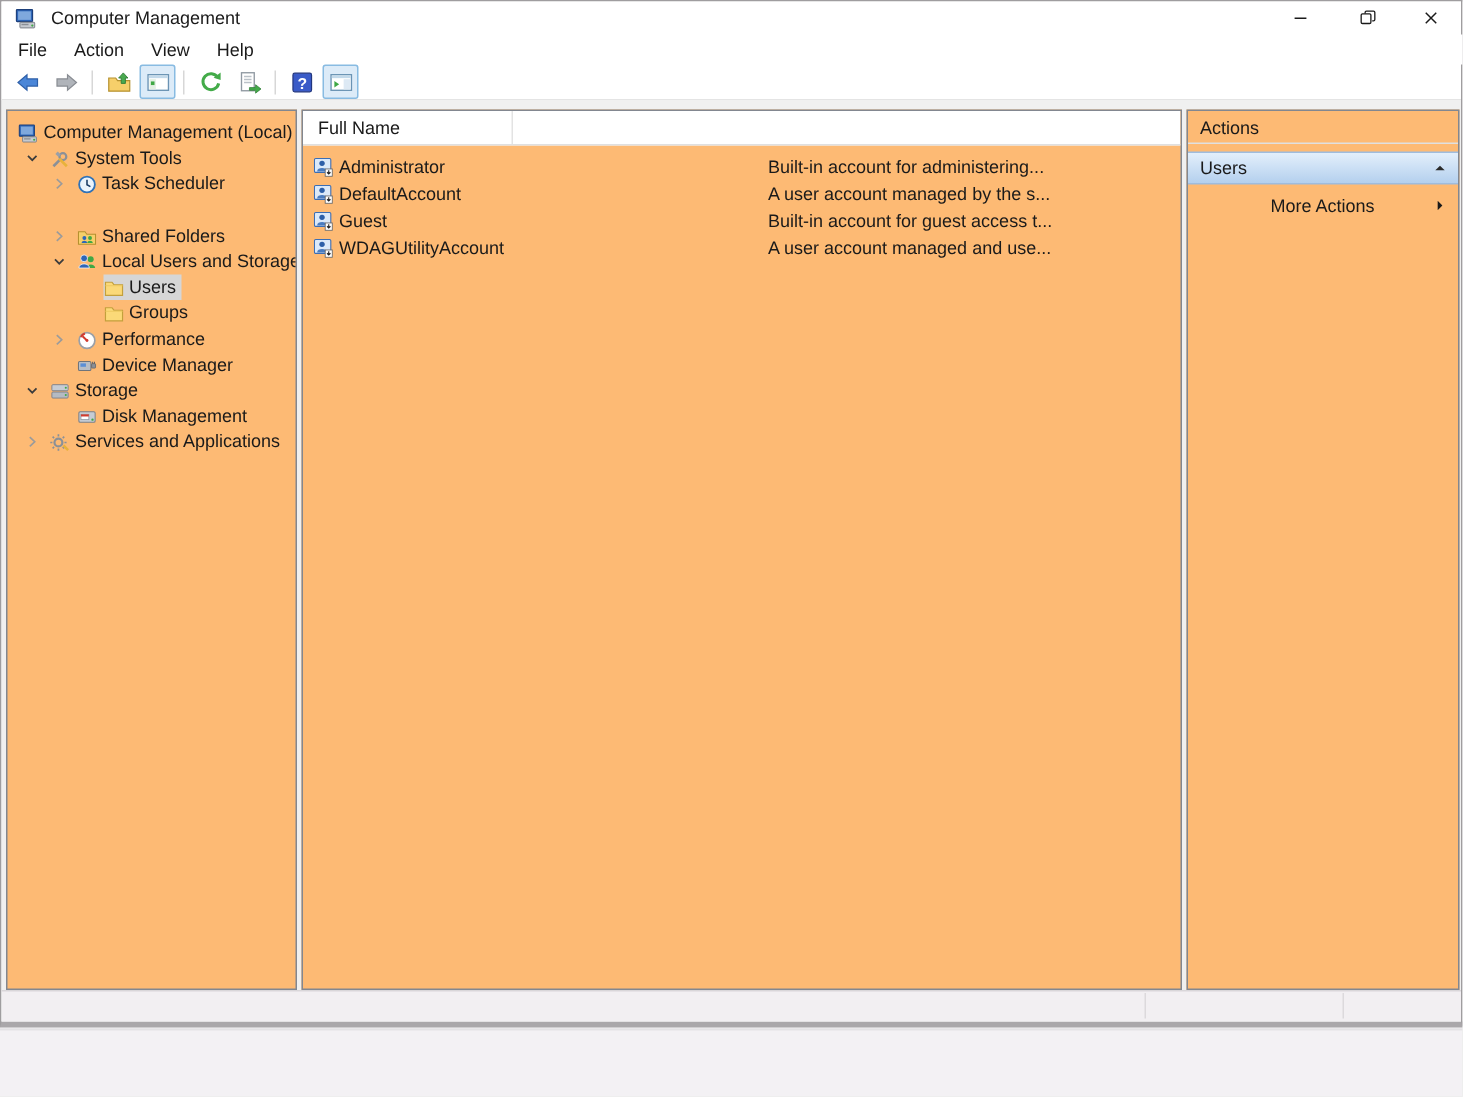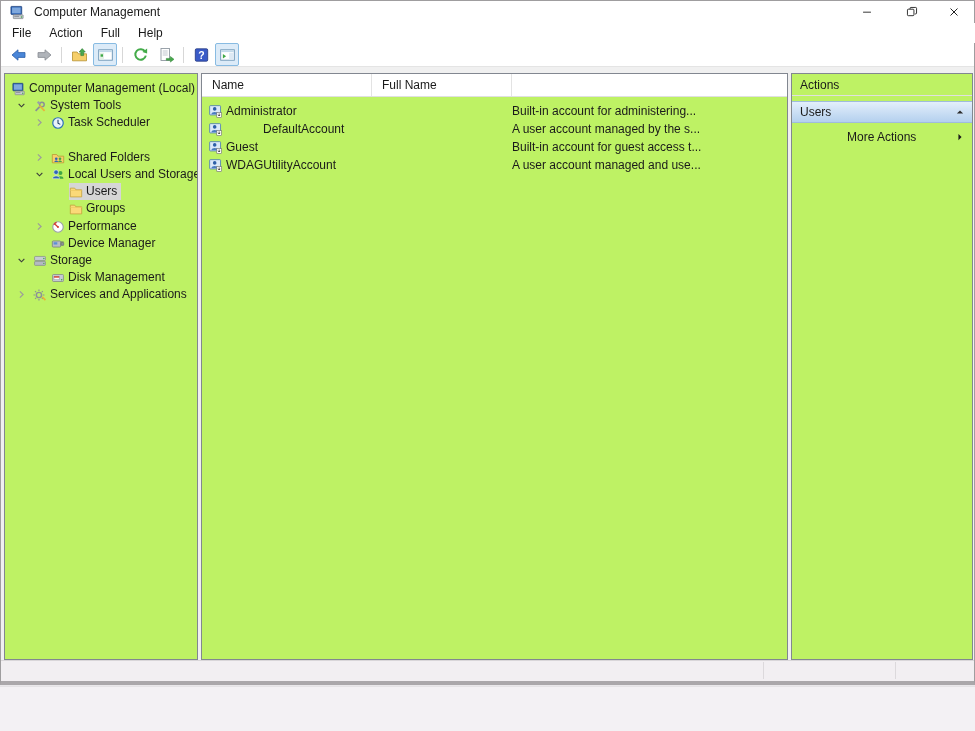--- a/index.html
+++ b/index.html
@@ -22,21 +22,21 @@
   .winbtn{width:30px;height:22px;display:flex;align-items:center;justify-content:center}
   .menubar{left:0;top:22px;width:100%;height:20px;display:flex;align-items:center;padding-left:2px;background:#fff}
   .menu-item{padding:0 9px;line-height:20px}
   .toolbar{left:0;top:42px;width:100%;height:24px;display:flex;align-items:center;padding-left:4px;background:#fff;border-bottom:1px solid #e4e4e4;box-sizing:border-box}
   .tbtn{width:22px;height:21px;display:flex;align-items:center;justify-content:center;margin:0 1px;border:1px solid transparent;border-radius:2px}
   .tbtn.active{background:#dcebf8;border-color:#88bbe2}
   .tsep{width:1px;height:16px;background:#d7d7d7;margin:0 4px}
   .i14{width:14px;height:14px}
   .i17{width:17px;height:16px}
   .content-bg{left:0;top:66px;width:973px;height:593px;background:#f0f0f0}
-  .pane{background:#bef264;border:1px solid #828790;box-sizing:border-box}
+  .pane{background:#fdba74;border:1px solid #828790;box-sizing:border-box}
 
   
   #tree-pane{left:3px;top:72px;width:194px;height:587px;overflow:hidden}
   .trow{position:absolute;left:0;width:100%;height:17px}
   .chev{position:absolute;top:2px;width:13px;height:13px}
   .tnode{position:absolute;top:0;height:17px;display:flex;align-items:center;white-space:nowrap}
   .tnode .i14{margin-right:3px;flex:none}
   .tlabel{padding:0 3px 1px 0}
   .tnode.sel{background:#d6d6d6}
   .tnode.sel .tlabel{padding-right:4px}
@@ -105,21 +105,21 @@
           <svg viewBox="0 0 16 16" width="100%" height="100%">
             <path d="M4 4 L12 12 M12 4 L4 12" stroke="#1a1a1a" stroke-width="1.1"></path>
           </svg>
         </span>
       </div>
   </div>
 
   <div class="abs menubar" id="menubar">
       <div class="menu-item">File</div>
       <div class="menu-item">Action</div>
-      <div class="menu-item">Full</div>
+      <div class="menu-item">View</div>
       <div class="menu-item">Help</div>
     </div>
 
   <div class="abs toolbar" id="toolbar">
       <div class="tbtn">
         <span class="i17">
           <svg viewBox="0 0 16 16" width="100%" height="100%">
             <path d="M1.5 8 L7.5 2.8 V5.6 H14.5 V10.4 H7.5 V13.2 Z" fill="#4a86d8" stroke="#2d5fa8" stroke-width="0.8"></path>
           </svg>
         </span>
@@ -375,21 +375,20 @@
               <path d="M14.2 13.8 L10.6 10.2" stroke="#e8b23a" stroke-width="1.9"></path>
             </svg>
           </span>
           <span class="tlabel">Services and Applications</span>
         </span>
       </div>
     </div>
 
   <div class="abs pane" id="list-pane">
     <div class="lheader" id="list-header">
-        <div class="hcell" style="width: 170px;">Name</div>
         <div class="hcell" style="width: 140px;">Full Name</div>
         <div class="hcell hfill"></div>
       </div>
     <div id="list-rows">
         <div class="lrow" style="top: 28px;">
           <div class="lcell namecell" style="width: 170px;">
             <span class="i13">
               <svg viewBox="0 0 16 16" width="100%" height="100%">
                 <rect x="0.8" y="0.8" width="13.4" height="11.4" rx="1" fill="#dbe9f9" stroke="#3c6eb4" stroke-width="0.9"></rect>
                 <circle cx="7" cy="4.8" r="2.2" fill="#2d5fa8"></circle>
@@ -397,21 +396,21 @@
                 <rect x="9.6" y="9.4" width="5.8" height="6" fill="#fff" stroke="#666" stroke-width="0.7"></rect>
                 <path d="M12.5 10.4 V13.4 M11.1 12.1 L12.5 13.5 L13.9 12.1" fill="none" stroke="#222" stroke-width="0.9"></path>
               </svg>
             </span>
             <span>Administrator</span>
           </div>
           <div class="lcell" style="width: 140px;"></div>
           <div class="lcell" style="width: 193px;">Built-in account for administering...</div>
         </div>
         <div class="lrow" style="top: 46px;">
-          <div class="lcell namecell" style="width: 170px; gap: 37px;">
+          <div class="lcell namecell" style="width: 170px;">
             <span class="i13">
               <svg viewBox="0 0 16 16" width="100%" height="100%">
                 <rect x="0.8" y="0.8" width="13.4" height="11.4" rx="1" fill="#dbe9f9" stroke="#3c6eb4" stroke-width="0.9"></rect>
                 <circle cx="7" cy="4.8" r="2.2" fill="#2d5fa8"></circle>
                 <path d="M3 11.4 c0-3.6 8-3.6 8 0 Z" fill="#4a7cc0"></path>
                 <rect x="9.6" y="9.4" width="5.8" height="6" fill="#fff" stroke="#666" stroke-width="0.7"></rect>
                 <path d="M12.5 10.4 V13.4 M11.1 12.1 L12.5 13.5 L13.9 12.1" fill="none" stroke="#222" stroke-width="0.9"></path>
               </svg>
             </span>
             <span>DefaultAccount</span>

